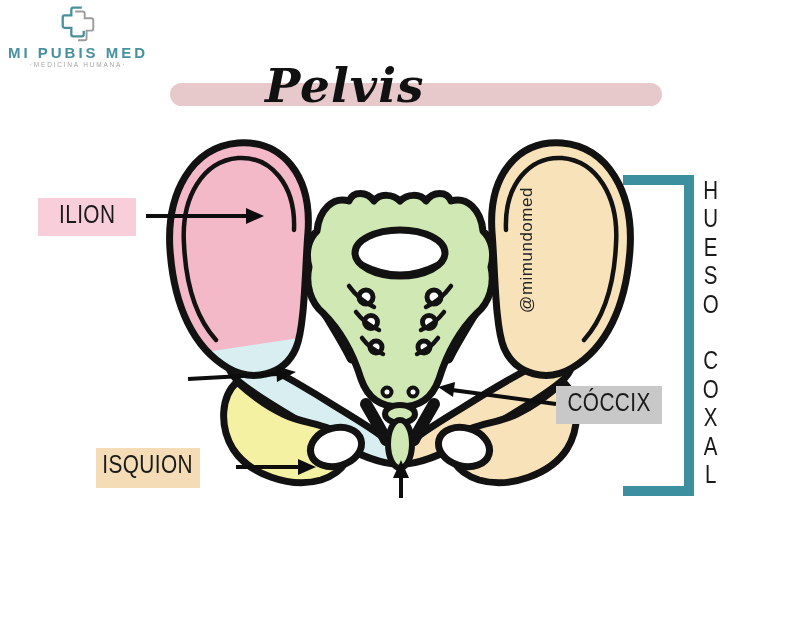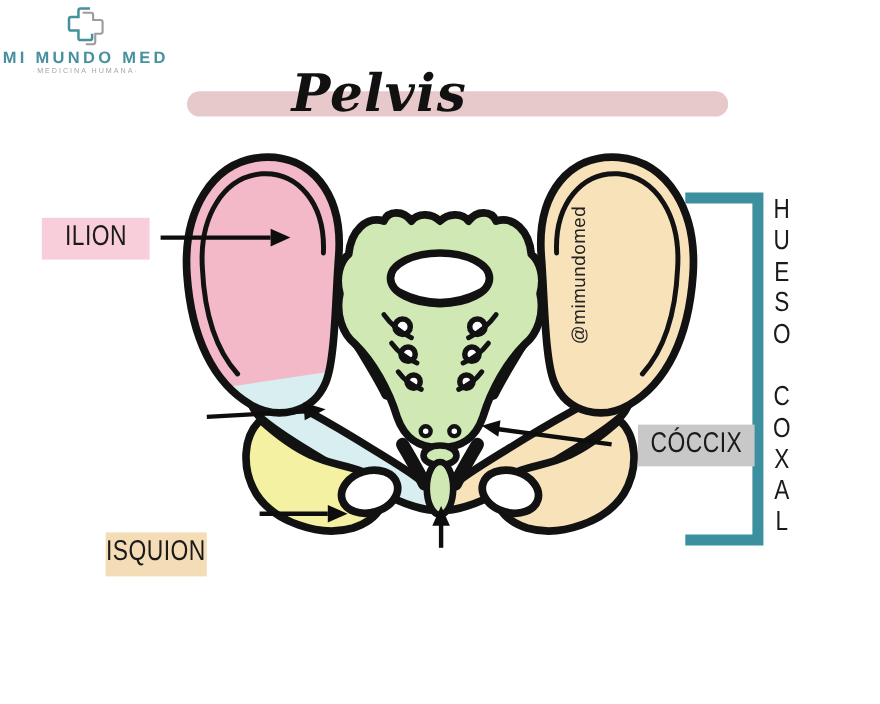--- a/index.html
+++ b/index.html
@@ -25,22 +25,22 @@
   
   .diagram-svg { position:absolute; left:0; top:0; width:800px; height:640px; }
 
   
   .callout { position:absolute; display:flex; align-items:flex-start; justify-content:center;
     color:#1a1a1a; }
   .callout .condensed { display:block; transform:scaleX(0.8); transform-origin:center;
     font-size:26px; letter-spacing:0.5px; white-space:pre-line; text-align:center; line-height:1.25; }
   .cl-ilion    { left:38px;  top:198px; width:98px;  height:38px; background:#f9cedb; }
   .cl-pubis    { left:78px;  top:360px; width:100px; height:40px; background:#cdebf3; }
-  .cl-isquion  { left:96px;  top:448px; width:92px; height:40px; background:#f4dcb6;margin-top:36px; }
-  .cl-coccix   { left:556px; top:386px; width:106px; height:38px; background:#c8c8c8;margin-left:24px; }
+  .cl-isquion  { left:96px;  top:448px; width:104px; height:40px; background:#f4dcb6; }
+  .cl-coccix   { left:556px; top:386px; width:106px; height:38px; background:#c8c8c8; }
   .cl-sinfisis { left:353px; top:510px; width:100px; height:80px; background:#dbc1a5; }
   .cl-sinfisis .condensed { font-size:24px; }
 
   
   .hueso-letters { position:absolute; left:700px; top:176px; width:26px;
     font-size:25px; line-height:28.4px; color:#1a1a1a; white-space:pre-line;
     text-align:center; transform:scaleX(0.82); transform-origin:left top; }
 
   
   .watermark { position:absolute; left:527px; top:250px;
@@ -50,21 +50,21 @@
 </head>
 <body>
 
 <div id="stage">
 
   <div class="logo">
     <svg class="logo-icon" viewBox="0 0 44 42">
       <path d="M 26,5 L 17,5 Q 15,5 15,7 L 15,13 L 8,13 Q 6,13 6,15 L 6,24 Q 6,26 8,26 L 15,26 L 15,33 Q 15,35 17,35 L 26,35 Q 28,35 28,33 L 28,29" fill="none" stroke="#47919e" stroke-width="2.4"></path>
       <path d="M 19,9 L 27,9 Q 29,9 29,11 L 29,16 L 36,16 Q 38,16 38,18 L 38,27 Q 38,29 36,29 L 31,29 L 31,37 Q 31,39 29,39 L 22,39" fill="none" stroke="#9c9c9c" stroke-width="2"></path>
     </svg>
-    <div class="logo-brand">MI MUNDO MED</div>
+    <div class="logo-brand">MI PUBIS MED</div>
     <div class="logo-tagline">·MEDICINA HUMANA·</div>
   </div>
 
   <div class="banner-bar"></div>
   <div class="page-title">Pelvis</div>
 
   <svg class="diagram-svg" viewBox="0 0 800 640">
 
     <defs>
       <clipPath id="bladeClipL">

